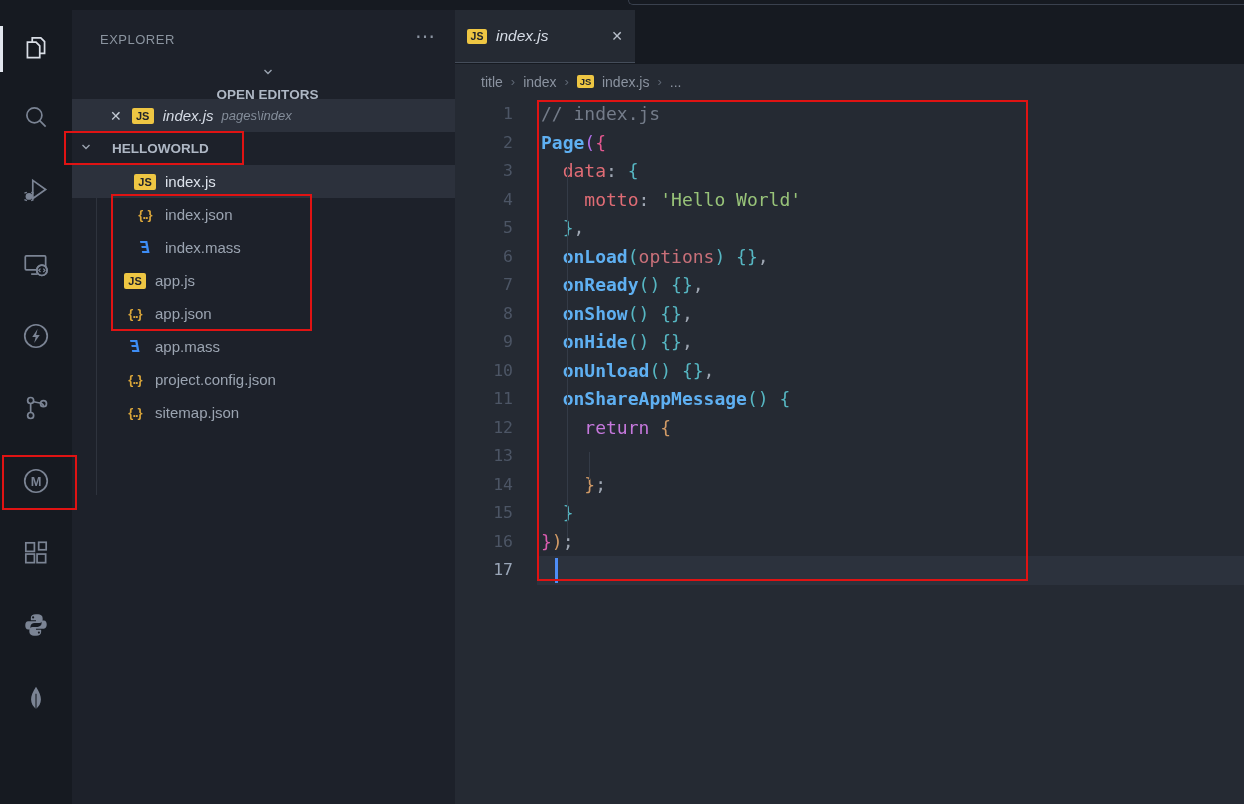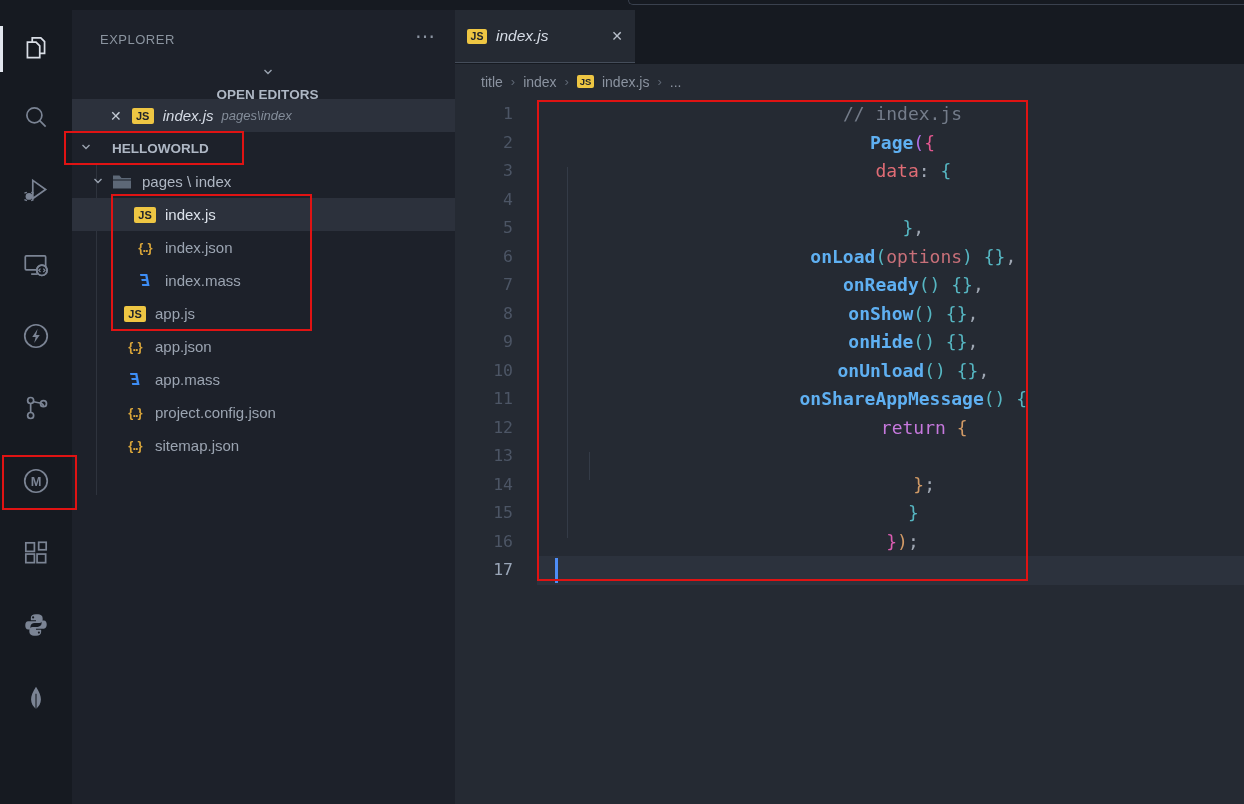--- a/index.html
+++ b/index.html
@@ -64,21 +64,21 @@
   #breadcrumb .js-badge{width:17px;height:13px;font-size:9.5px;}
   .bc-item{cursor:pointer;}
 
   
   #code{position:absolute;left:0;top:90px;right:0;font-family:"DejaVu Sans Mono",monospace;
         font-size:18px;}
   .cl{display:flex;height:28.5px;line-height:28.5px;position:relative;}
   .ln{width:82px;flex:none;text-align:right;padding-right:24px;box-sizing:border-box;
       color:#4c5565;font-size:16.5px;}
   .cl.current .ln{color:#9aa6b8;}
-  .ctext{flex:1;padding-left:24px;white-space:pre;position:relative;text-align:center;}
+  .ctext{flex:1;padding-left:4px;white-space:pre;position:relative;}
   .cl.current .ctext{background:#2c323d;}
   .tok.b{font-weight:bold;}
   #cursor{position:absolute;left:18px;top:2px;width:2.5px;height:25px;background:#4e8df7;}
   .iguide{position:absolute;width:1px;background:#343b47;}
   #ig1{left:112px;top:157px;height:371px;}
   #ig2{left:134px;top:442px;height:28px;}
 
   
   .anno{position:absolute;border:2px solid #e01313;box-sizing:border-box;
         pointer-events:none;z-index:20;}
@@ -192,32 +192,20 @@
     <span>
       <svg width="12" height="12" viewBox="0 0 12 12">
           <path d="M2.5 4 L6 7.5 L9.5 4" stroke="#9aa3b0" fill="none" stroke-width="1.4"></path>
         </svg>
     </span>
     <span>HELLOWORLD</span>
   </div>
 
   <div id="tree-guide"></div>
   <div id="tree">
-      <div class="trow folder" style="padding-left: 20px;">
-        <span style="margin-right: 6px;"><svg width="12" height="12" viewBox="0 0 12 12">
-            <path d="M2.5 4L6 7.5L9.5 4" stroke="#9aa3b0" fill="none" stroke-width="1.4"></path>
-          </svg></span>
-        <span class="ticon">
-          <svg width="20" height="16" viewBox="0 0 20 16">
-            <path d="M1 1.5h6.5l2 2.5H19v10.5H1z" fill="#5d6877"></path>
-            <path d="M1 6h18" stroke="#1d212a" stroke-width="1"></path>
-          </svg>
-        </span>
-        <span class="lbl">pages \ index</span>
-      </div>
       <div class="trow sel" style="padding-left: 61px;">
         <span class="ticon">
           <span class="js-badge">JS</span>
         </span>
         <span class="lbl">index.js</span>
       </div>
       <div class="trow" style="padding-left: 61px;">
         <span class="ticon">
           <span class="json-ico">{..}</span>
         </span>
@@ -290,20 +278,21 @@
       <div class="cl">
         <span class="ln">2</span>
         <span class="ctext"><span class="tok b" style="color: rgb(95, 176, 242);">Page</span><span class="tok" style="color: rgb(175, 110, 232);">(</span><span class="tok" style="color: rgb(226, 87, 142);">{</span></span>
       </div>
       <div class="cl">
         <span class="ln">3</span>
         <span class="ctext"><span class="tok" style="color: rgb(159, 167, 179);">  </span><span class="tok" style="color: rgb(224, 108, 117);">data</span><span class="tok" style="color: rgb(159, 167, 179);">:</span><span class="tok" style="color: rgb(159, 167, 179);"> </span><span class="tok" style="color: rgb(86, 182, 194);">{</span></span>
       </div>
       <div class="cl">
         <span class="ln">4</span>
+        <span class="ctext"><span class="tok" style="color: rgb(159, 167, 179);">    </span><span class="tok" style="color: rgb(224, 108, 117);">motto</span><span class="tok" style="color: rgb(159, 167, 179);">:</span><span class="tok" style="color: rgb(159, 167, 179);"> </span><span class="tok" style="color: rgb(152, 195, 121);">'Hello World'</span></span>
       </div>
       <div class="cl">
         <span class="ln">5</span>
         <span class="ctext"><span class="tok" style="color: rgb(159, 167, 179);">  </span><span class="tok" style="color: rgb(86, 182, 194);">}</span><span class="tok" style="color: rgb(159, 167, 179);">,</span></span>
       </div>
       <div class="cl">
         <span class="ln">6</span>
         <span class="ctext"><span class="tok" style="color: rgb(159, 167, 179);">  </span><span class="tok b" style="color: rgb(95, 176, 242);">onLoad</span><span class="tok" style="color: rgb(86, 182, 194);">(</span><span class="tok" style="color: rgb(200, 112, 121);">options</span><span class="tok" style="color: rgb(86, 182, 194);">)</span><span class="tok" style="color: rgb(159, 167, 179);"> </span><span class="tok" style="color: rgb(86, 182, 194);">{}</span><span class="tok" style="color: rgb(159, 167, 179);">,</span></span>
       </div>
       <div class="cl">

